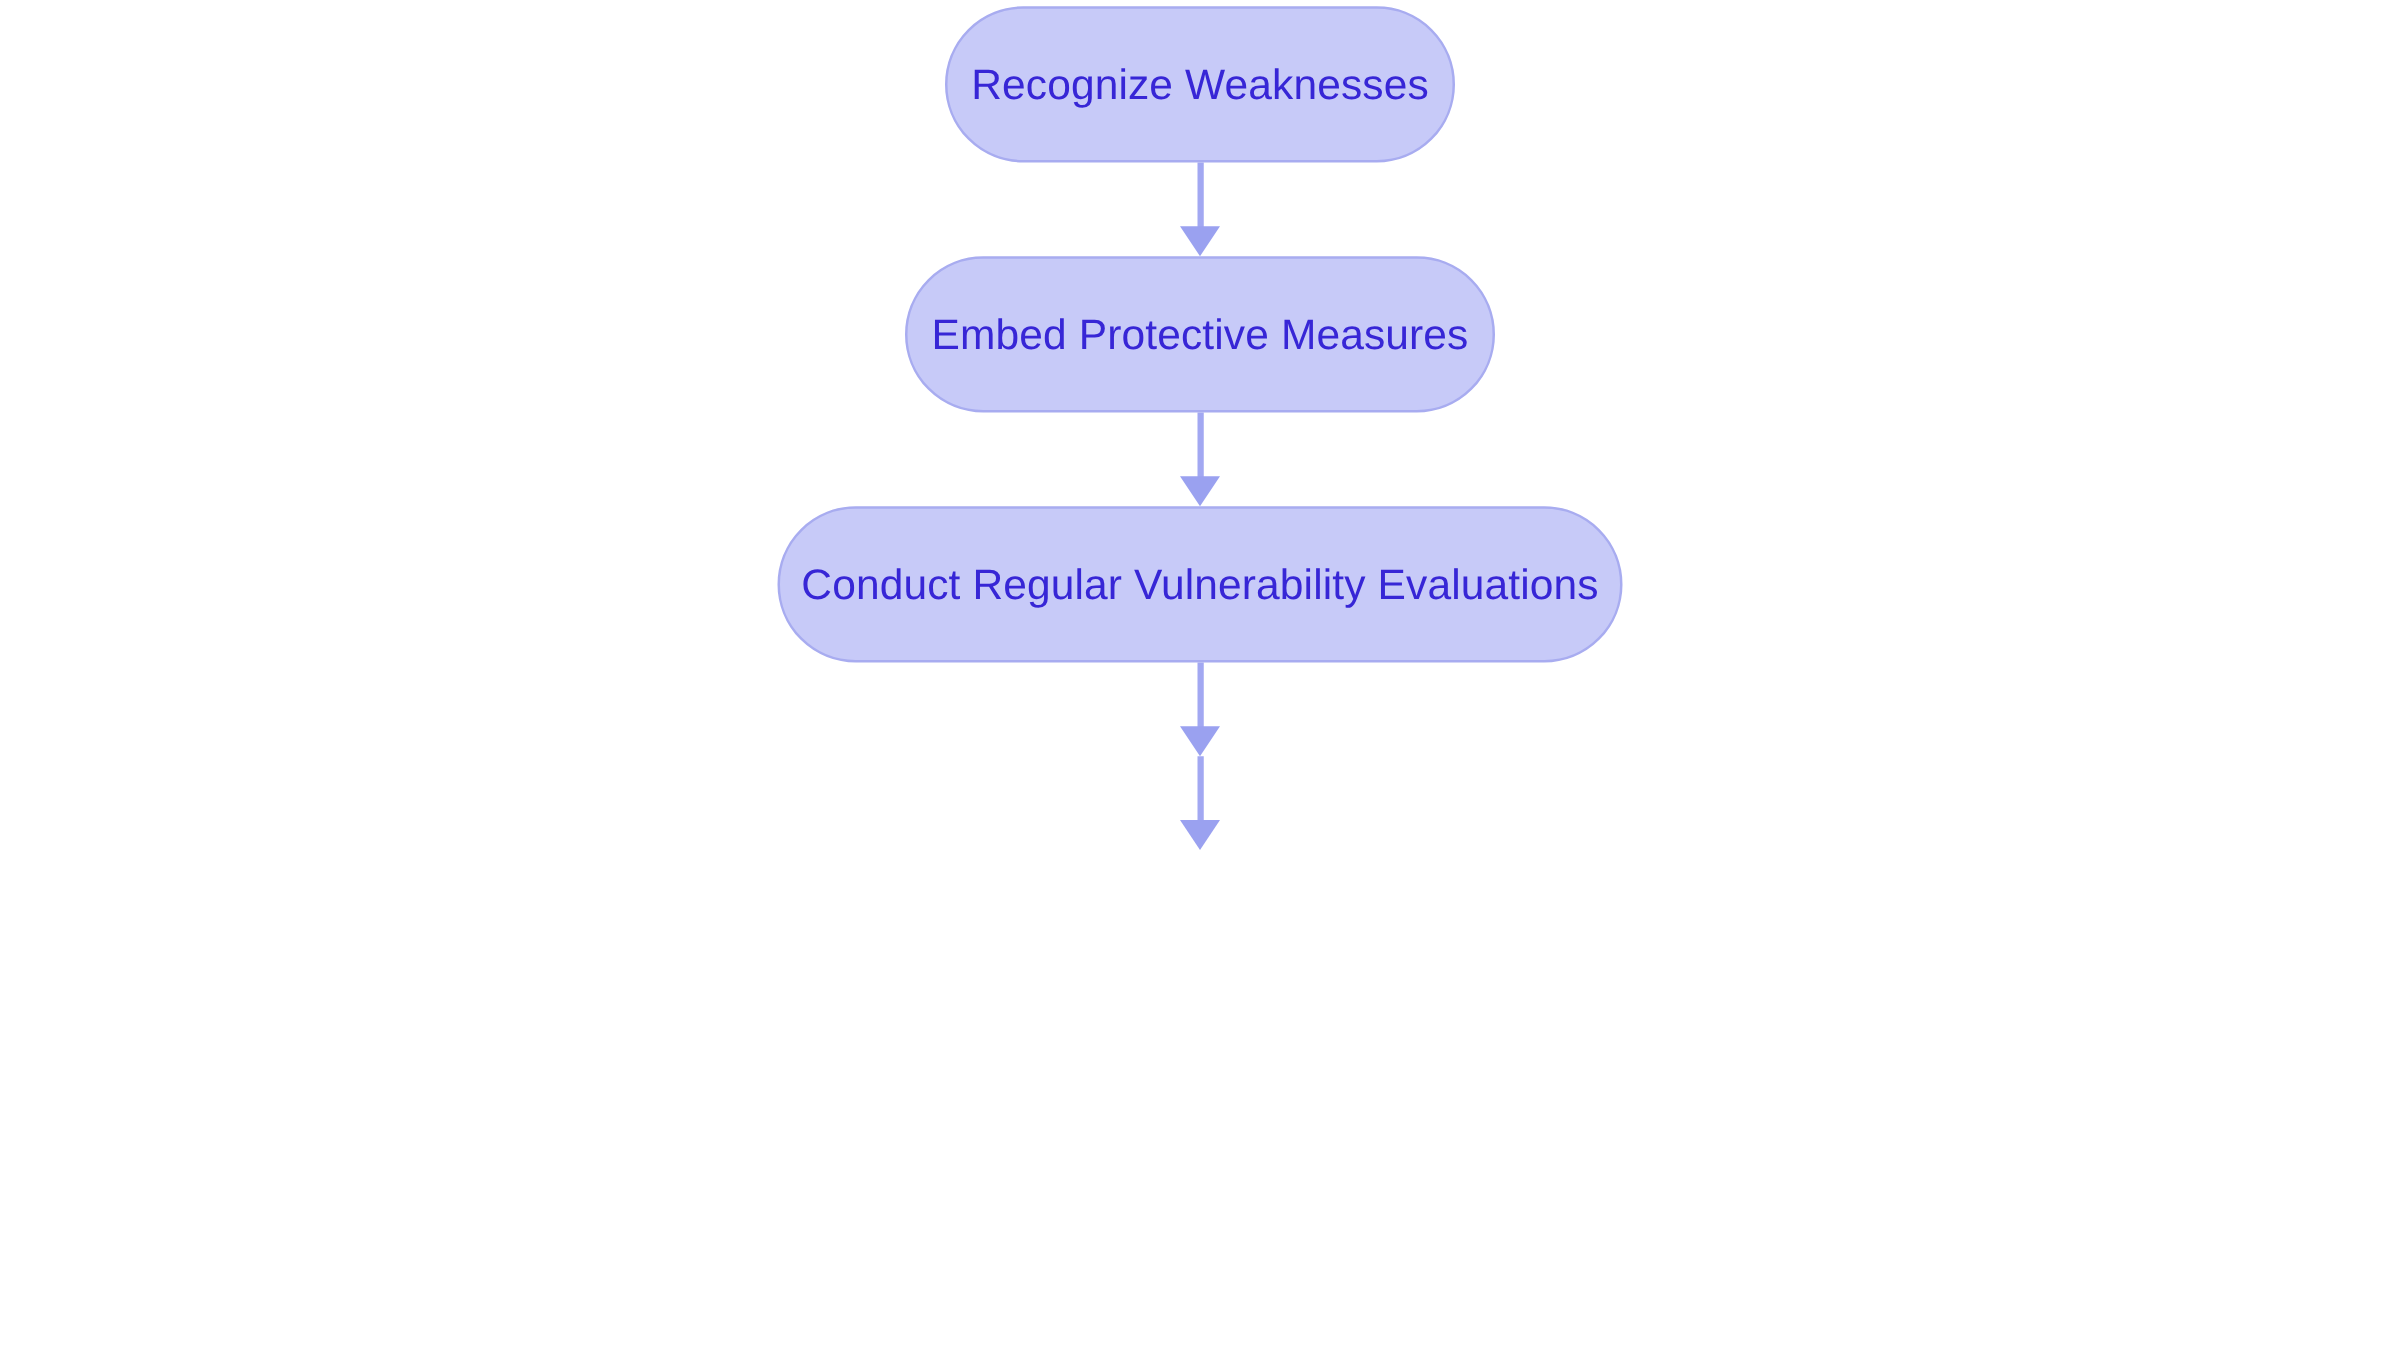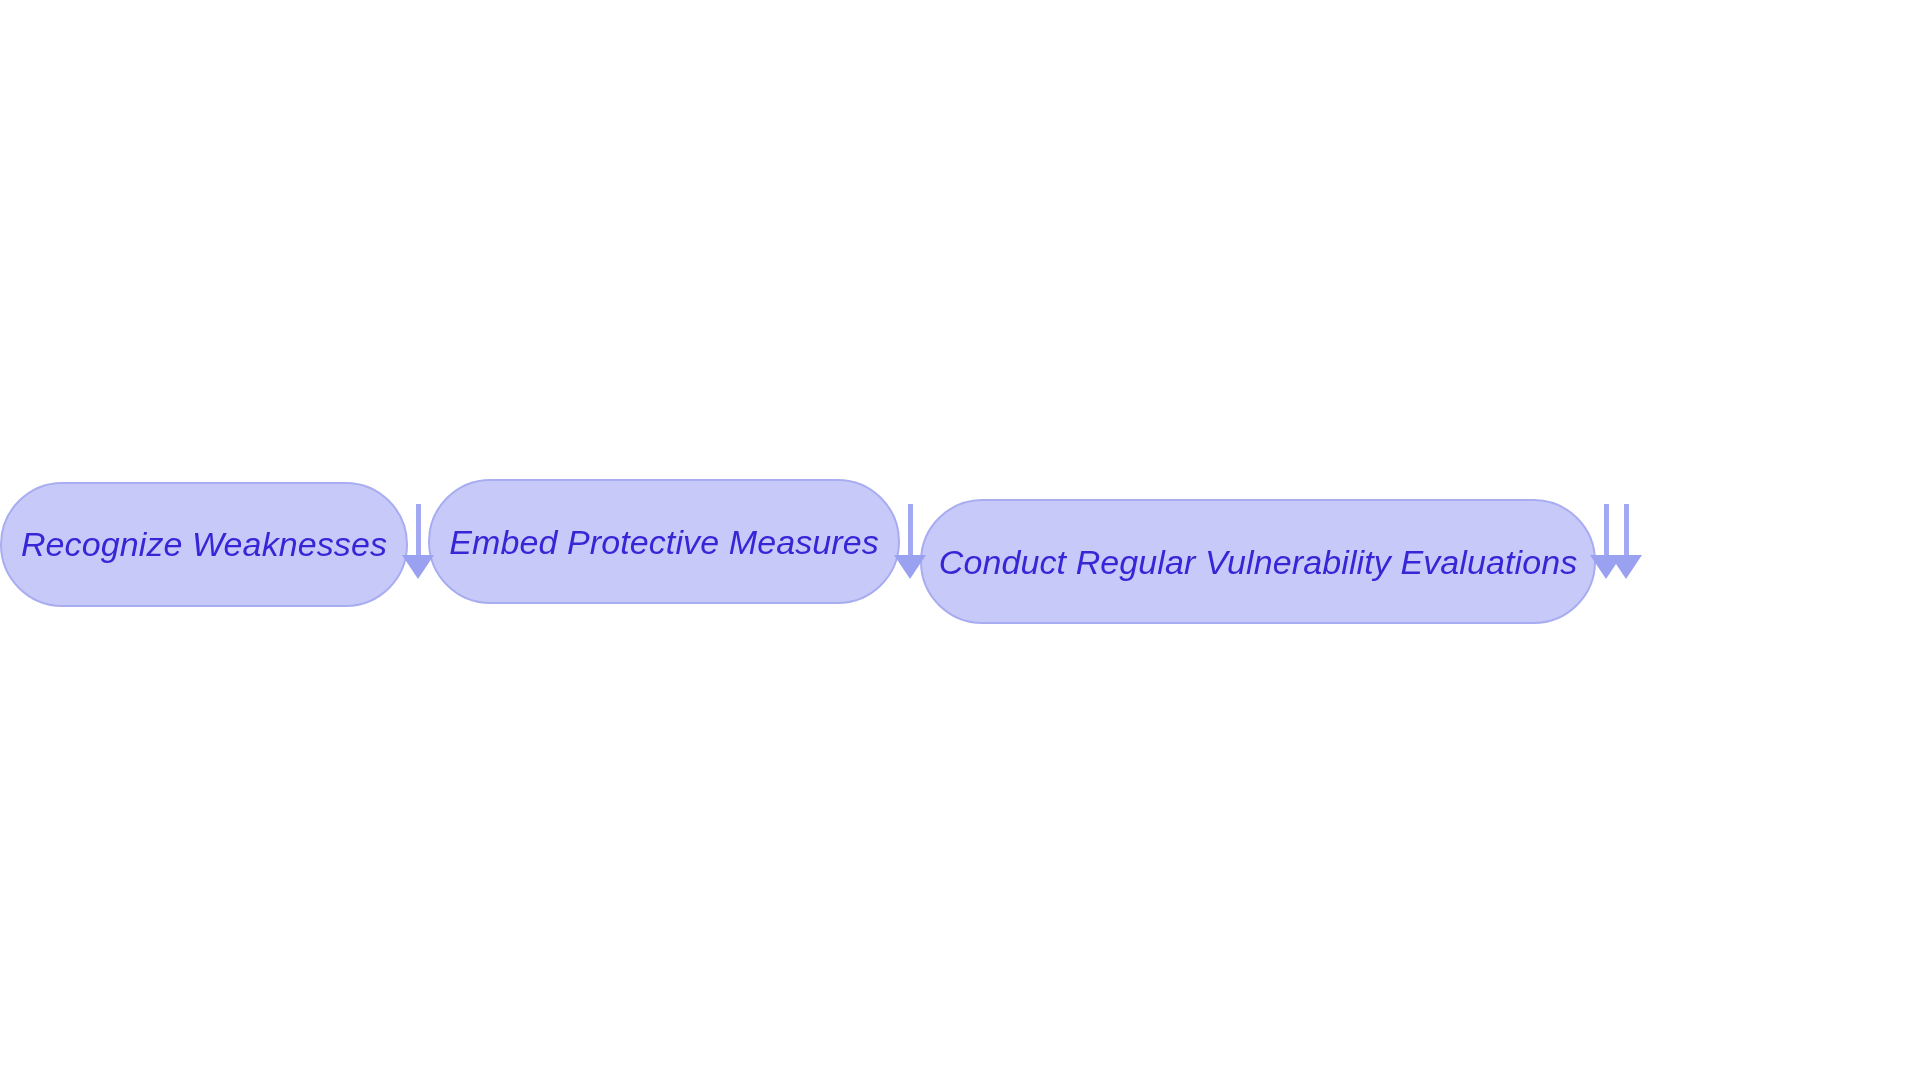--- a/index.html
+++ b/index.html
@@ -21,24 +21,23 @@
     background: #ffffff;
   }
 
   .flow-column {
     position: absolute;
     left: 0;
     top: 0;
     width: 1920px;
     height: 1083px;
     display: flex;
-    flex-direction: row;
+    flex-direction: column;
     align-items: center;
     justify-content: flex-start;
-    font-style: italic;
   }
 
   .node {
     box-sizing: border-box;
     display: flex;
     align-items: center;
     justify-content: center;
     background: #c7caf8;
     border: 2px solid #a8acf0;
     border-radius: 999px;
@@ -77,21 +76,21 @@
     border-right: 16px solid transparent;
     border-top: 24px solid #9aa1f0;
     margin-top: -1px;
   }
 
   
   .node-1 { width: 408px; margin-top: 5px; }
   
   .node-2 { width: 472px; align-items: center; }
   
-  .node-3 { width: 676px; margin-top: 40px; }
+  .node-3 { width: 676px; }
   
   .node-4 { width: 516px; }
   
   .node-5 { width: 636px; }
 
   .conn-1 .connector-line { height: 52px; }
   .conn-2 .connector-line { height: 52px; }
   .conn-3 .connector-line { height: 52px; }
   .conn-4 .connector-line { height: 52px; }
 </style>

